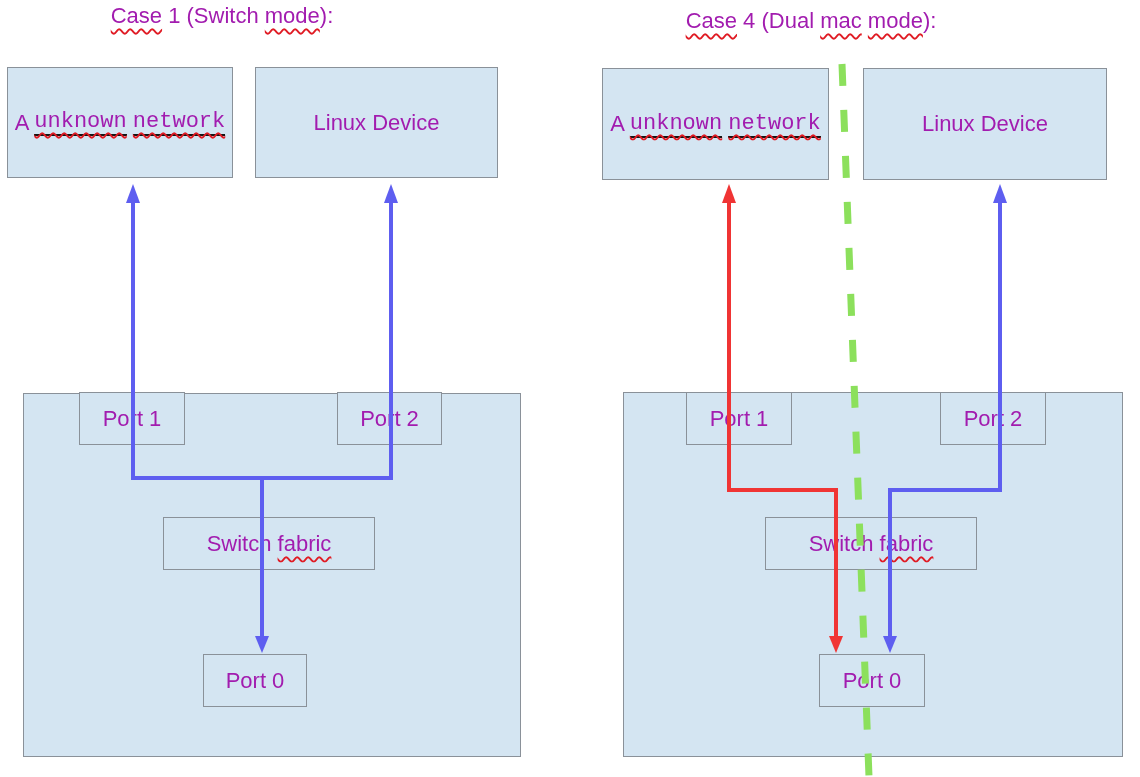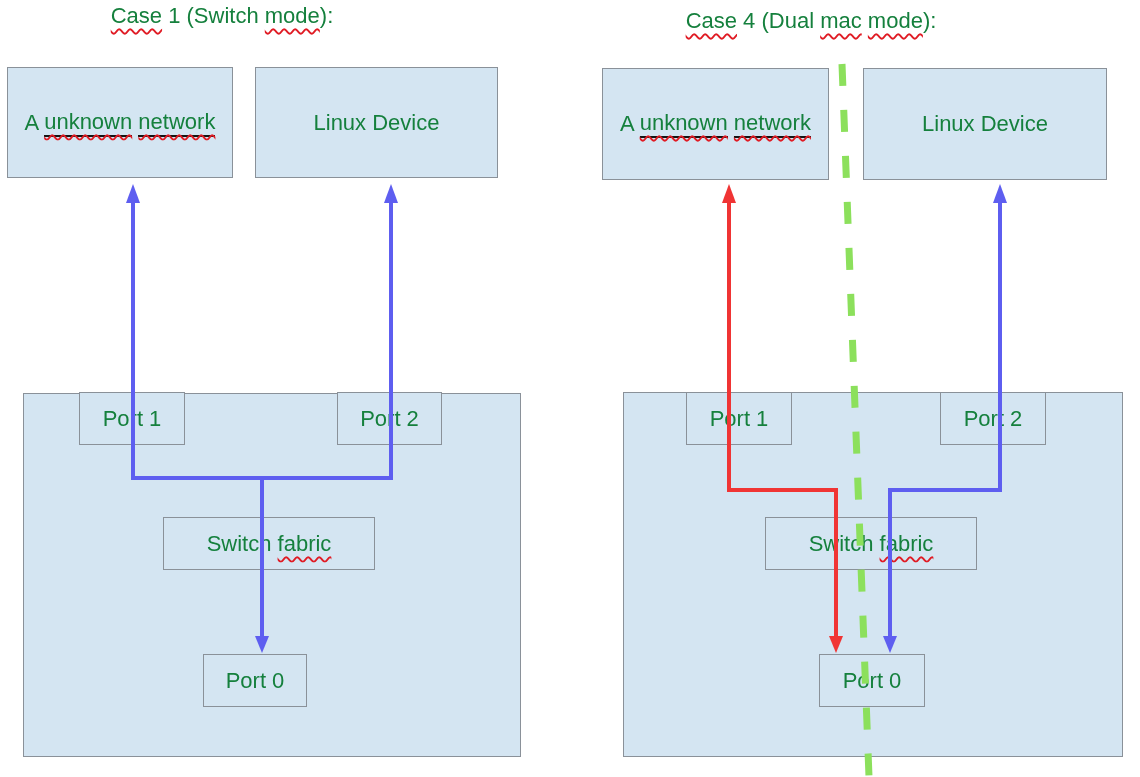--- a/index.html
+++ b/index.html
@@ -1,18 +1,18 @@
 <!DOCTYPE html>
 <html style="--box-fill: #d4e5f2; --box-border: #8a9199; --blue: #5e5ef0; --red: #f03434; --green: #8ce05c; --squiggle: #e01b24; --text: #000000;"><head>
 <meta charset="utf-8">
 <style>
   html,body{margin:0;padding:0;background:#fff;}
   .stage{
     position:relative;width:1140px;height:777px;background:#ffffff;
-    font-family:"Liberation Sans",sans-serif;color:#15803d;overflow:hidden;
+    font-family:"Liberation Sans",sans-serif;color:#a21caf;overflow:hidden;
   }
   .title{
     position:absolute;font-size:22px;line-height:26px;text-align:center;width:340px;
     white-space:nowrap;
   }
   .box{
     position:absolute;box-sizing:border-box;
     background:var(--box-fill);border:1px solid var(--box-border);
     display:flex;align-items:center;justify-content:center;
     font-size:22px;white-space:pre;
@@ -22,21 +22,21 @@
     background:var(--box-fill);border:1px solid var(--box-border);
   }
   .sq{
     text-decoration-line:underline;
     text-decoration-style:wavy;
     text-decoration-color:var(--squiggle);
     text-decoration-thickness:2px;
     text-underline-offset:5px;
     text-decoration-skip-ink:none;
   }
-  .u{border-bottom:2px solid #141414;}
+  .u{border-bottom:2px solid #141414;font-family:Liberation Mono, monospace;}
   svg.overlay{position:absolute;left:0;top:0;pointer-events:none;}
   .cline{fill:none;stroke-width:4;stroke-linejoin:miter;}
 </style>
 </head>
 <body>
 
 <div class="stage">
 
   <div class="title" style="left:52px;top:3px;"><span class="sq">Case</span><span> 1 (Switch </span><span class="sq">mode</span><span>):</span></div>
 

